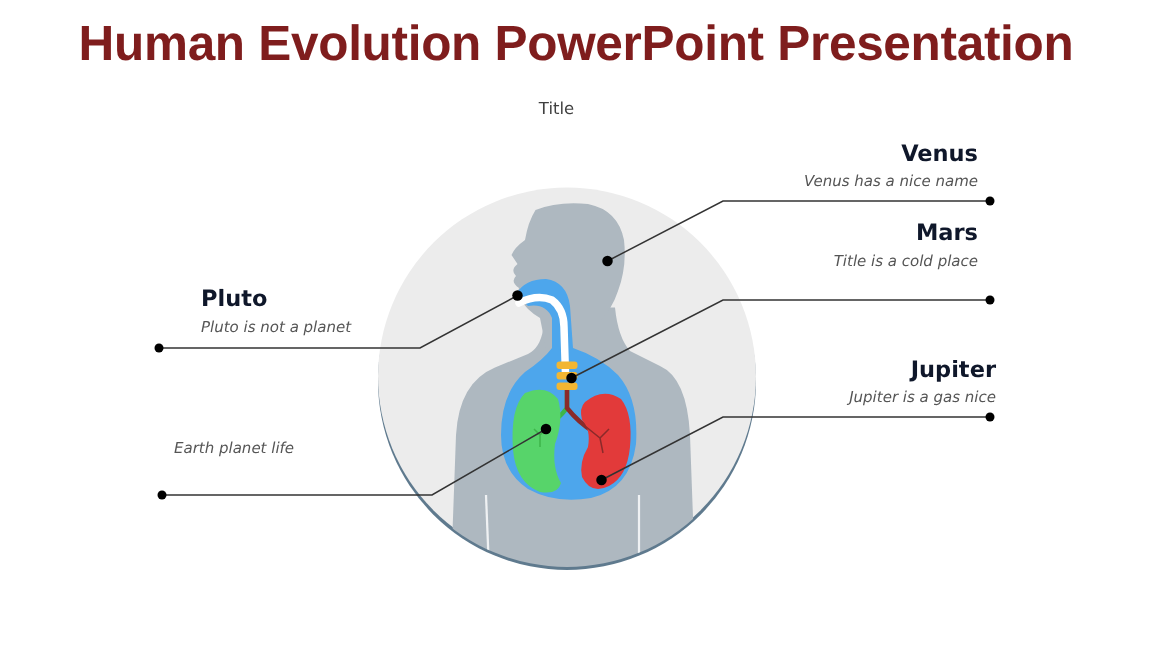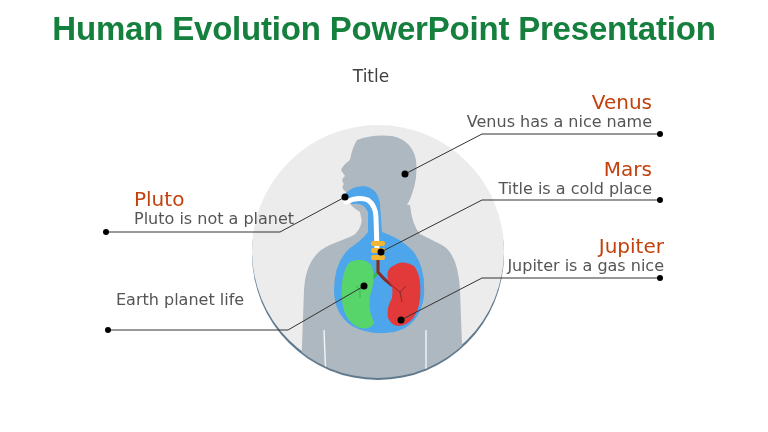--- a/index.html
+++ b/index.html
@@ -1,21 +1,21 @@
 <!DOCTYPE html>
 <html><head>
 <meta charset="utf-8">
 <style>
   html, body { margin: 0; padding: 0; background: #ffffff; }
   body { width: 768px; height: 432px; position: relative; overflow: hidden; font-family: "Liberation Sans", sans-serif; }
-  .main-title { position: absolute; left: 0; top: 10px; width: 768px; text-align: center; font-size: 33px; font-weight: bold; color: #15803d; letter-spacing: -0.2px; }
-  .sub-title { position: absolute; left: 0; top: 66px; width: 742px; text-align: center; font-size: 17px; color: #404040; font-family: "DejaVu Sans", sans-serif; }
+  .main-title { position: absolute; left: 0; top: 10px; width: 768px; text-align: center; font-size: 33px; font-weight: bold; color: #7f1d1d; letter-spacing: -0.2px; }
+  .sub-title { position: absolute; left: 0; top: 66px; width: 742px; text-align: center; font-size: 11px; color: #404040; font-family: "DejaVu Sans", sans-serif; }
   .label { position: absolute; color: #555555; font-family: "DejaVu Sans", sans-serif; }
-  .label .name { font-size: 20px; color: #c2410c; line-height: 18px; }
-  .label .desc { font-size: 16px; color: #555555; line-height: 16px; margin-top: 3px; }
+  .label .name { font-size: 15px; color: #0f172a; line-height: 18px; font-weight: bold; }
+  .label .desc { font-size: 10px; color: #555555; line-height: 16px; margin-top: 3px; font-style: italic; }
   .label.right { text-align: right; }
   svg.diagram { position: absolute; left: 0; top: 0; }
 </style>
 </head>
 <body>
 
 <div class="main-title">Human Evolution PowerPoint Presentation</div>
 <div class="sub-title">Title</div>
 
 <svg class="diagram" width="768" height="432" viewBox="0 0 768 432">
@@ -80,21 +80,21 @@
     <circle cx="106" cy="232" r="3"></circle>
     <circle cx="364" cy="286" r="3.5"></circle>
     <circle cx="108" cy="330" r="3"></circle>
   </g>
 </svg>
 
 <div class="label right" style="right:116px; top:93px;">
   <div class="name">Venus</div>
   <div class="desc">Venus has a nice name</div>
 </div>
-<div class="label right" style="right:116px; top:160px;text-align:right;">
+<div class="label right" style="right:116px; top:146px;text-align:right;">
   <div class="name">Mars</div>
   <div class="desc">Title is a cold place</div>
 </div>
 <div class="label right" style="right:104px; top:237px;">
   <div class="name">Jupiter</div>
   <div class="desc">Jupiter is a gas nice</div>
 </div>
 
 <div class="label" style="left:114px; top:190px;margin-left:20px;">
   <div class="name">Pluto</div>

